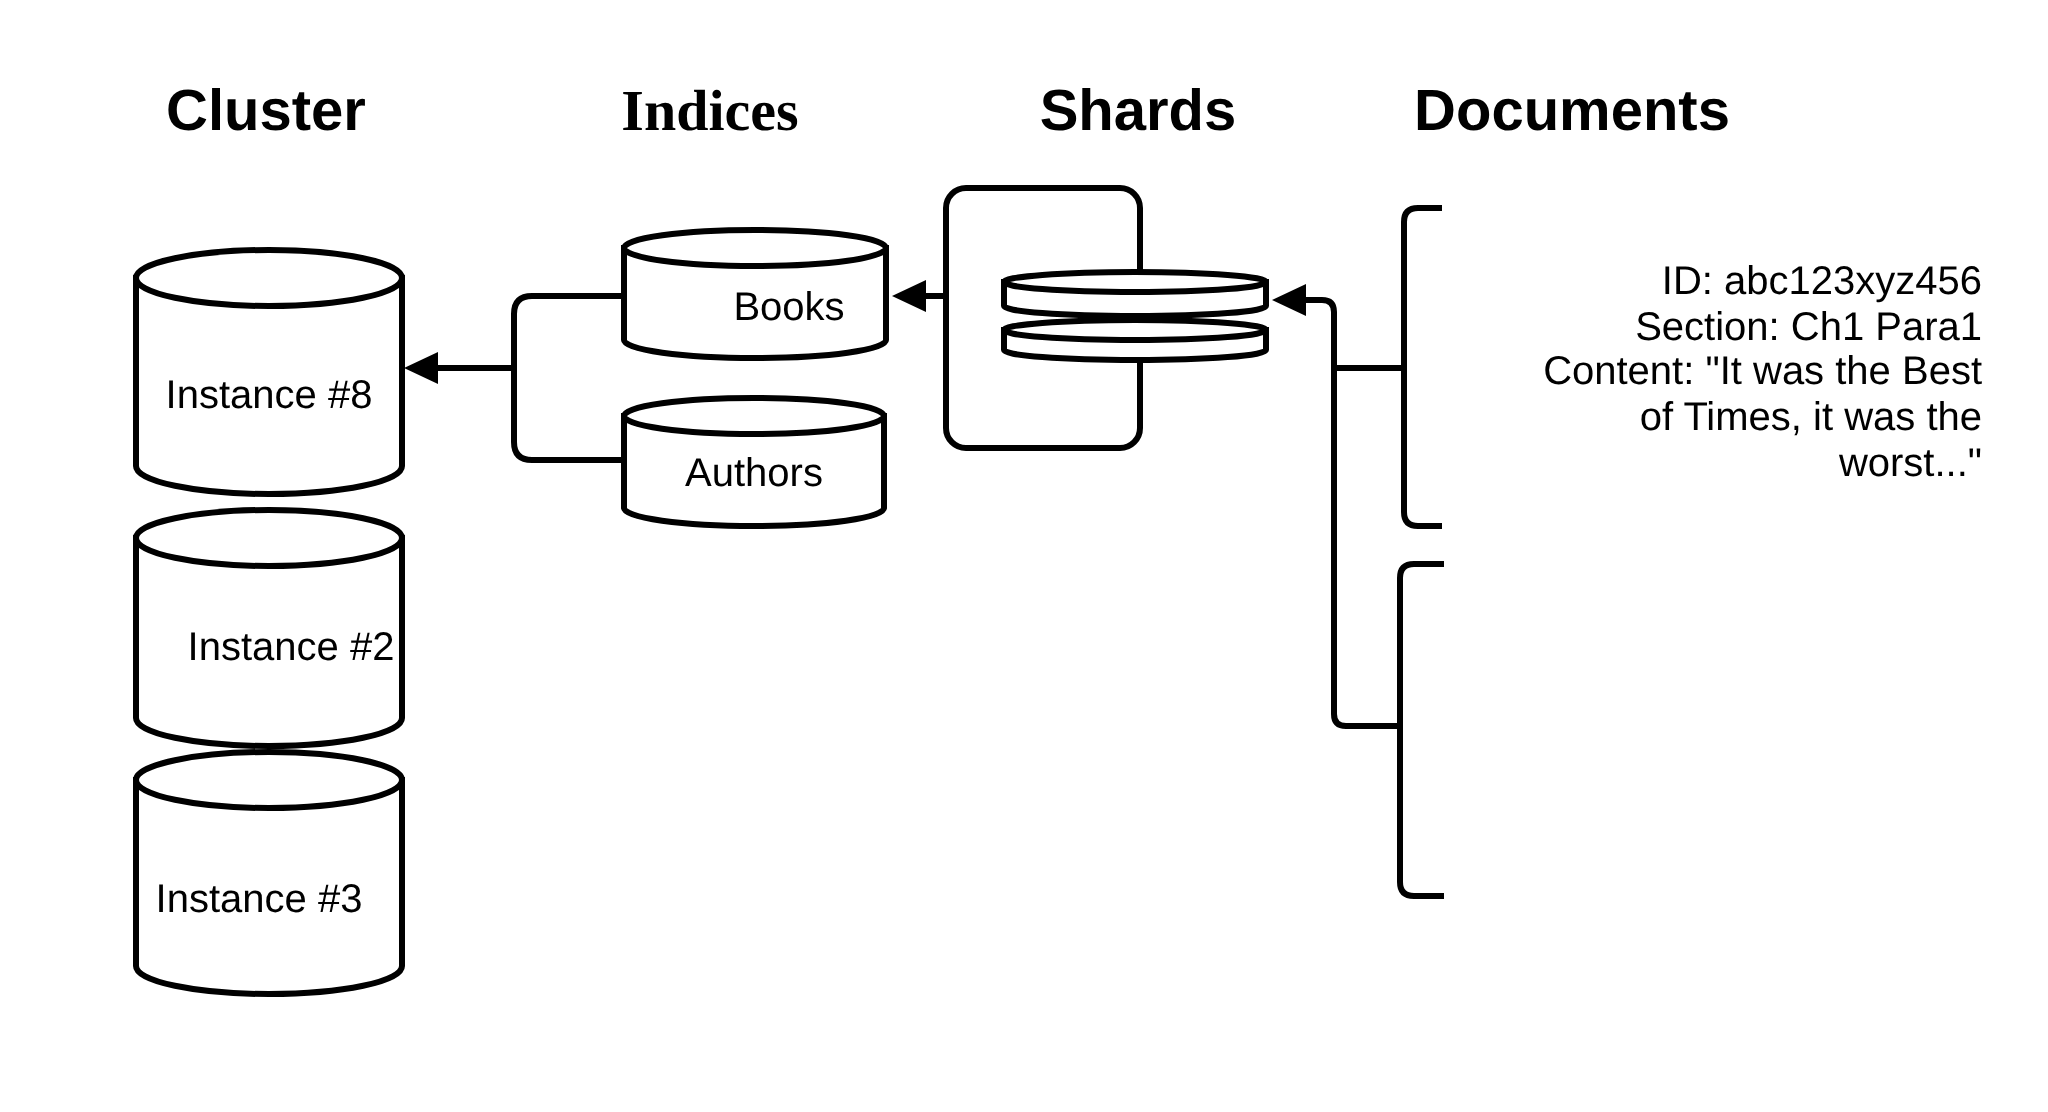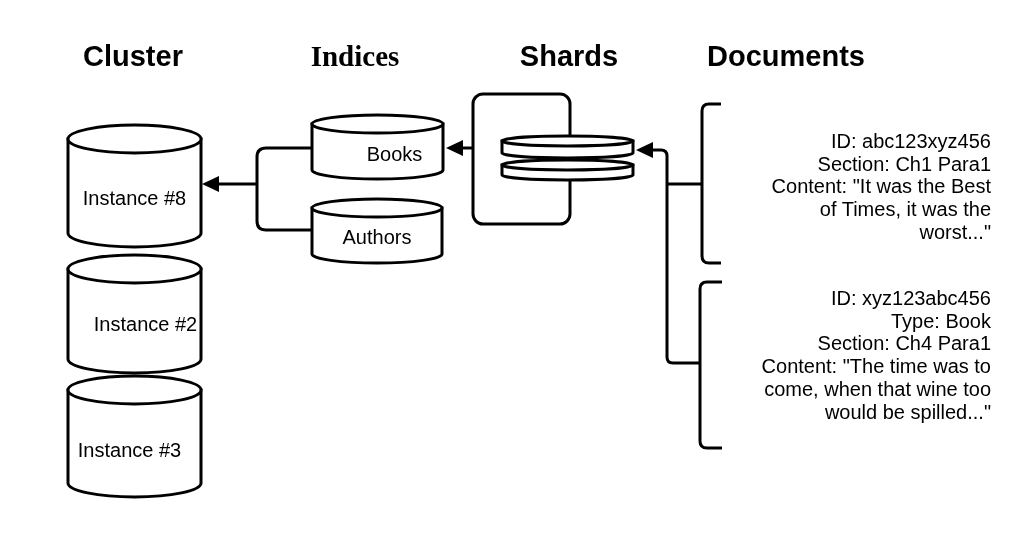--- a/index.html
+++ b/index.html
@@ -112,20 +112,14 @@
   <div class="node-label" style="left:68px; width:155px; top:313px;">Instance #2</div>
   <div class="node-label" style="left:68px; width:123px; top:439px;">Instance #3</div>
   <div class="node-label" style="left:312px; width:131px; top:143px;padding-left:34px;">Books</div>
   <div class="node-label" style="left:312px; width:130px; top:226px;">Authors</div>
 
   <div class="doc-text" style="left:711px; top:130px;">ID: abc123xyz456
 Section: Ch1 Para1
 Content: "It was the Best
 of Times, it was the
 worst..."</div>
-  <div class="doc-text" style="left:711px; top:287px;">ID: xyz123abc456
-Type: Book
-Section: Ch4 Para1
-Content: "The time was to
-come, when that wine too
-would be spilled..."</div>
 
 </div>
 
 </body></html>

